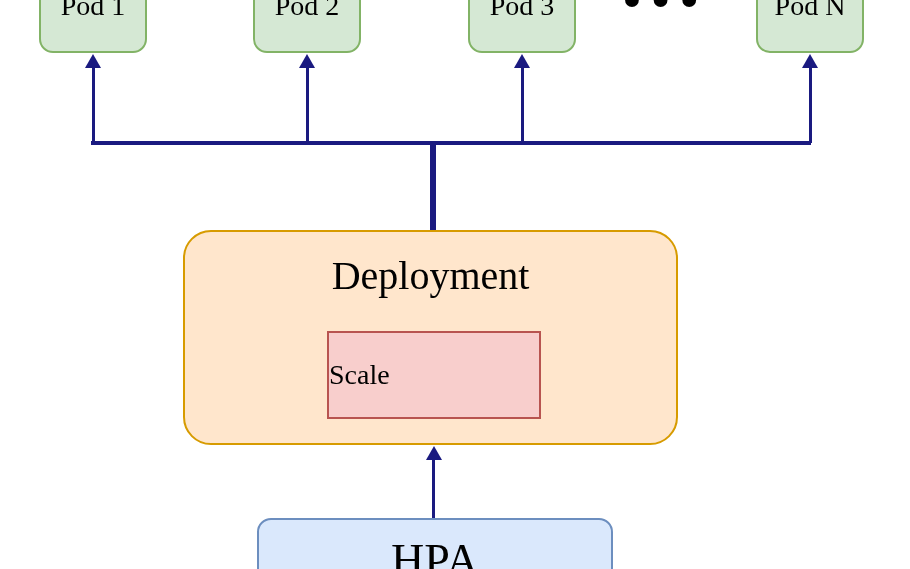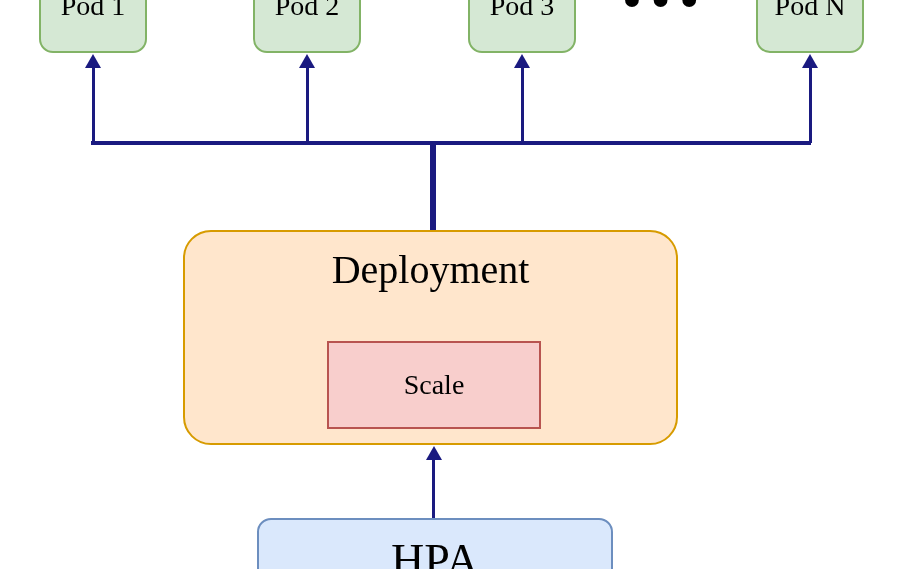--- a/index.html
+++ b/index.html
@@ -57,25 +57,25 @@
   .ah-3 { left:514px; top:54px; }
   .ah-n { left:802px; top:54px; }
   .ah-hpa { left:426px; top:446px; }
 
   
   .deployment {
     left:183px; top:230px; width:495px; height:215px;
     background:var(--deployment-fill); border:2px solid var(--deployment-border);
     border-radius:28px; text-align:center; color:var(--text);
   }
-  .deployment-label { margin-top:14px; font-size:40px; line-height:48px; }
+  .deployment-label { margin-top:20px; font-size:40px; line-height:48px; }
   .scale {
-    left:327px; top:341px; width:214px; height:88px;
+    left:327px; top:331px; width:214px; height:88px;
     background:var(--scale-fill); border:2px solid var(--scale-border);
-    color:var(--text); display:flex; align-items:center; justify-content:center;
+    color:var(--text); display:flex; align-items:center; 
     font-size:28px;
   }
 
   
   .hpa {
     left:257px; top:518px; width:356px; height:110px;
     background:var(--hpa-fill); border:2px solid var(--hpa-border);
     border-radius:14px; text-align:center; color:var(--text);
   }
   .hpa-label { margin-top:14px; font-size:46px; line-height:54px; }

